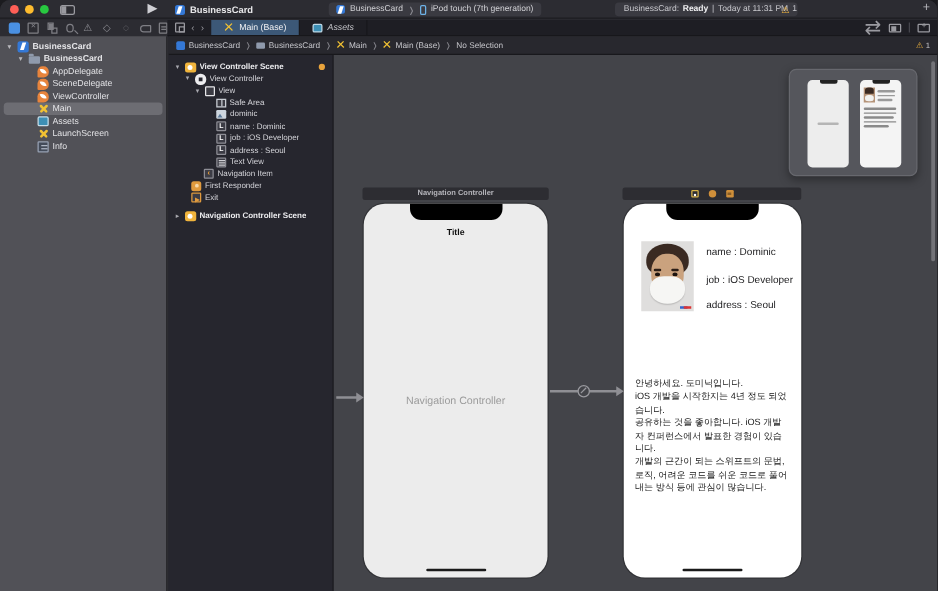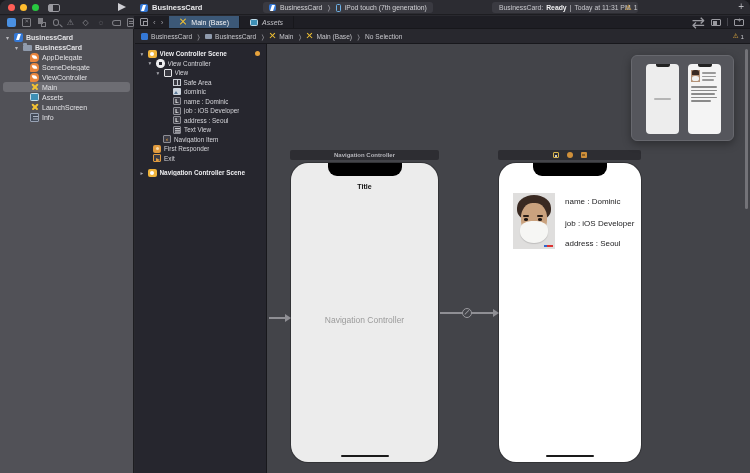--- a/index.html
+++ b/index.html
@@ -397,20 +397,24 @@
         <span class="av-brow" style="left:10px"></span>
         <span class="av-brow" style="left:24px"></span>
         <span class="av-eye" style="left:11px"></span>
         <span class="av-eye" style="left:25px"></span>
         <span class="av-mask"></span>
         <span class="av-logo"></span>
       </div>
       <div class="card-label" style="top:34px">name : Dominic</div>
       <div class="card-label" style="top:56px">job : iOS Developer</div>
       <div class="card-label" style="top:76px">address : Seoul</div>
+      <div class="bio">안녕하세요. 도미닉입니다.
+iOS 개발을 시작한지는 4년 정도 되었습니다.
+공유하는 것을 좋아합니다. iOS 개발자 컨퍼런스에서 발표한 경험이 있습니다.
+개발의 근간이 되는 스위프트의 문법, 로직, 어려운 코드를 쉬운 코드로 풀어내는 방식 등에 관심이 많습니다.</div>
       <div class="home-bar"></div>
     </div>
 
     <div class="entry-arrow"></div>
     <div class="segue">
       <span class="segue-circle"></span>
     </div>
 
     <div class="minimap">
       <div class="mini-phone m1">

